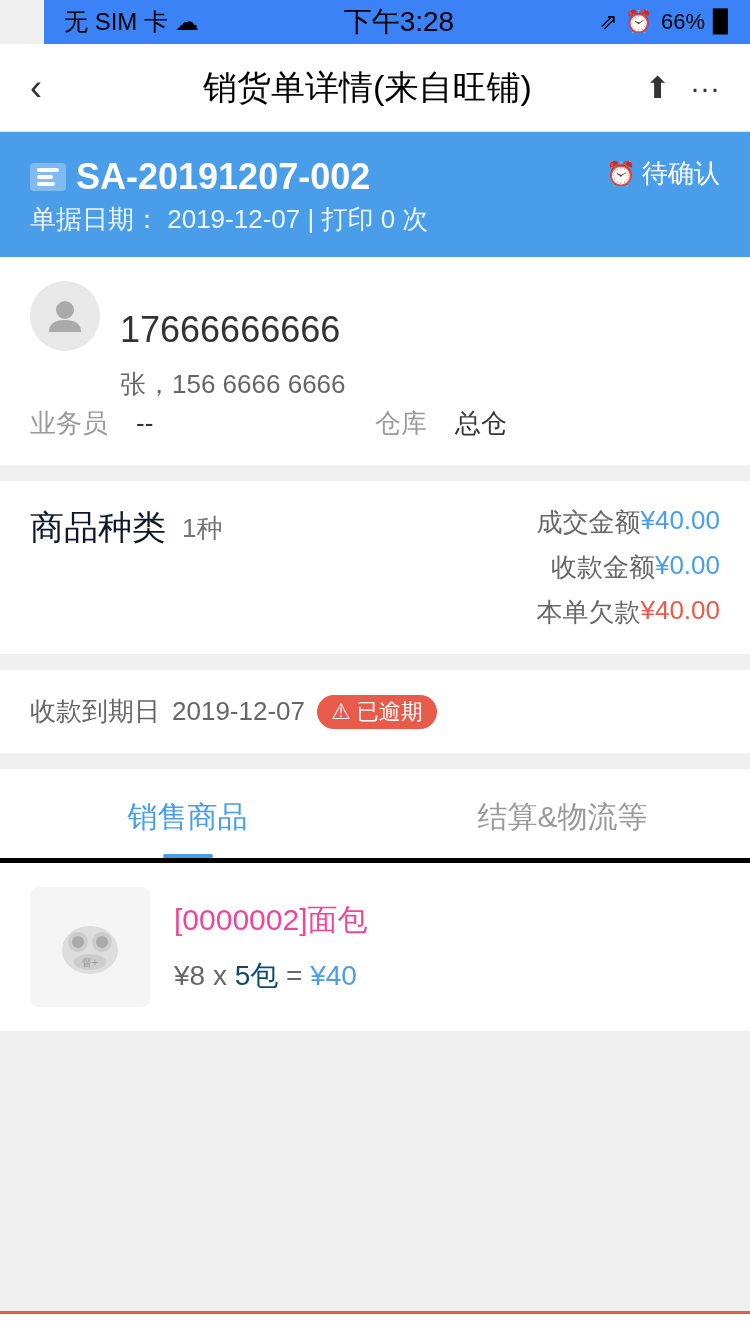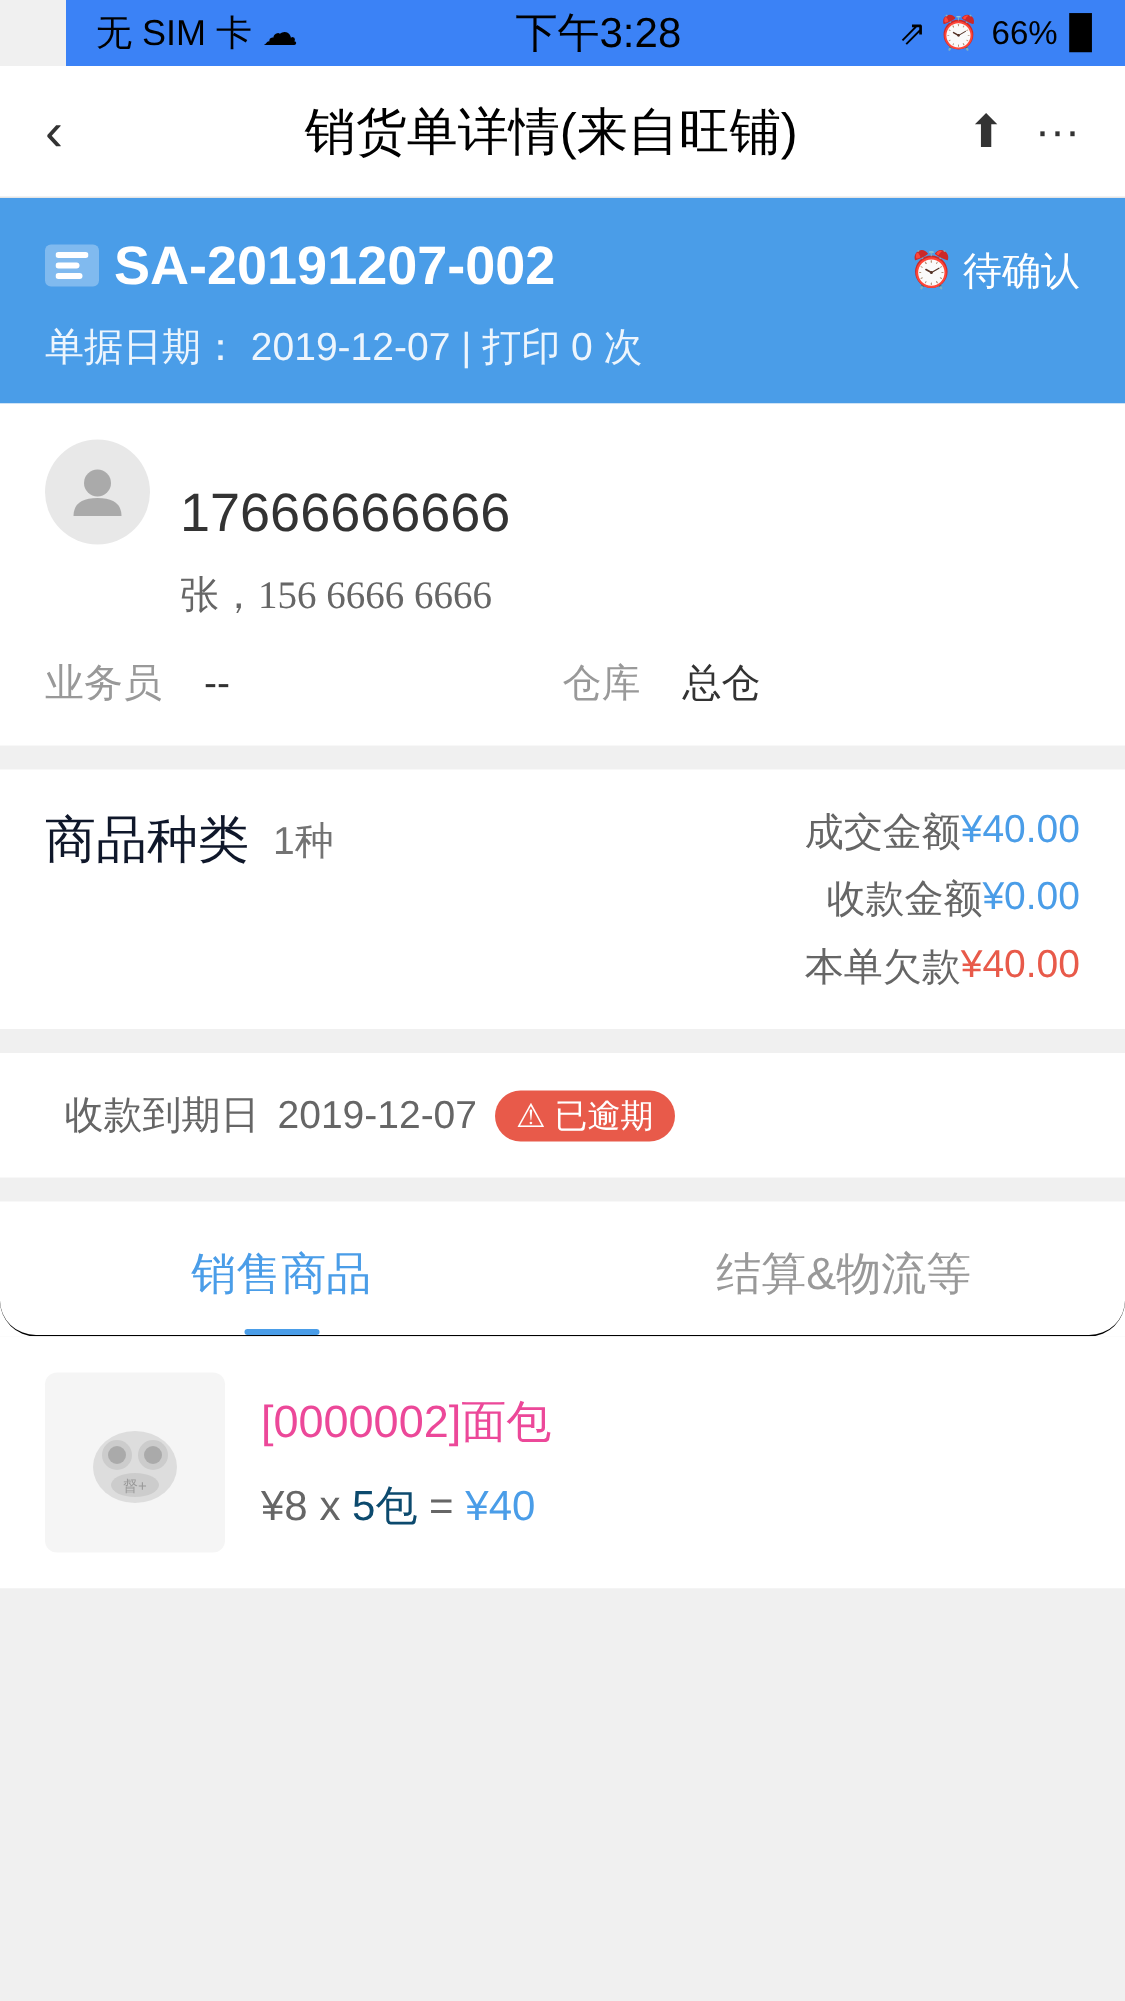--- a/index.html
+++ b/index.html
@@ -64,23 +64,23 @@
     }
 
     
     .header-card {
       background: #4a9de8;
       padding: 24px 30px 20px;
       margin: 0;
     }
     .header-card-top {
       display: flex;
-      align-items: flex-end;
+      align-items: flex-start;
       justify-content: space-between;
-      margin-bottom: 16px;
+      margin-bottom: 4px;
     }
     .order-id {
       font-size: 36px;
       font-weight: bold;
       color: #fff;
       display: flex;
       align-items: center;
       gap: 10px;
     }
     .order-id-icon {
@@ -143,23 +143,22 @@
       fill: #aaa;
     }
     .customer-phone {
       font-size: 36px;
       font-weight: 500;
       color: #333;
     }
     .customer-name {
       font-size: 26px;
       color: #666;
-      margin-bottom: 24px;
+      margin-bottom: 4px;
       margin-left: 90px;
-      font-family: Liberation Serif, serif;
     }
     .customer-meta {
       display: flex;
       font-size: 26px;
       color: #666;
     }
     .meta-item {
       display: flex;
       align-items: center;
       gap: 28px;
@@ -197,21 +196,21 @@
       width: 100%;
       font-size: 26px;
     }
     .amount-row-label { color: #666; }
     .amount-blue { color: #4a9de8; }
     .amount-red { color: #e85a4a; }
 
     
     .due-section {
       background: #fff;
-      padding: 24px 43px;
+      padding: 24px 30px;
       display: flex;
       align-items: center;
       gap: 12px;
       font-size: 26px;
       color: #666;
     }
     .overdue-badge {
       background: #e85a4a;
       color: #fff;
       border-radius: 20px;
@@ -222,22 +221,21 @@
       gap: 6px;
     }
 
     
     .tabs-section {
       background: #fff;
       margin-bottom: 0;
     }
     .tabs-row {
       display: flex;
-      border-bottom: 1px solid #000000;
-      border-radius: 24px;
+      border-bottom: 5px solid #000000;
     }
     .tab-item {
       flex: 1;
       text-align: center;
       padding: 28px 0 20px;
       font-size: 30px;
       color: #999;
       cursor: pointer;
       position: relative;
     }

